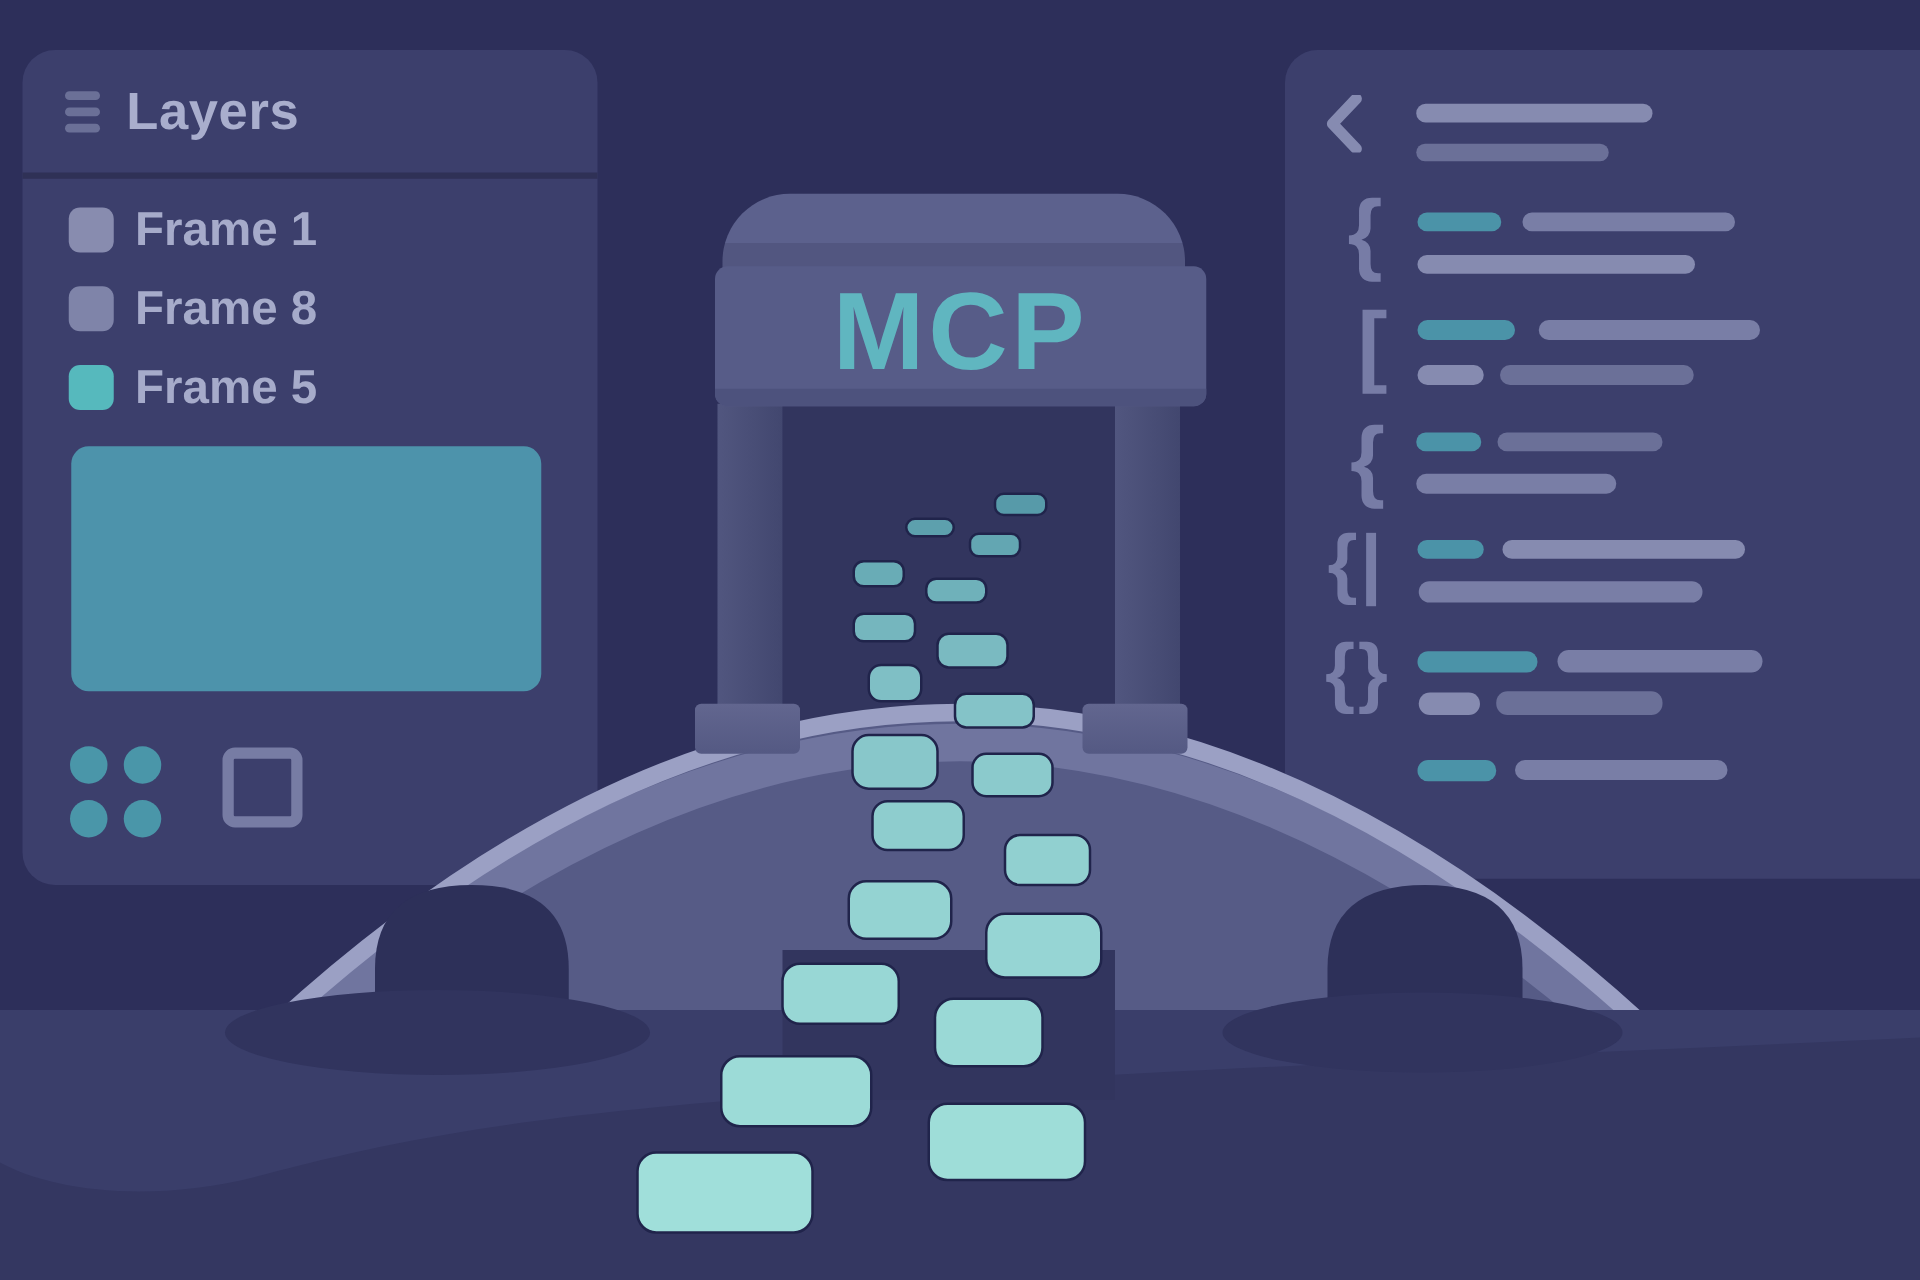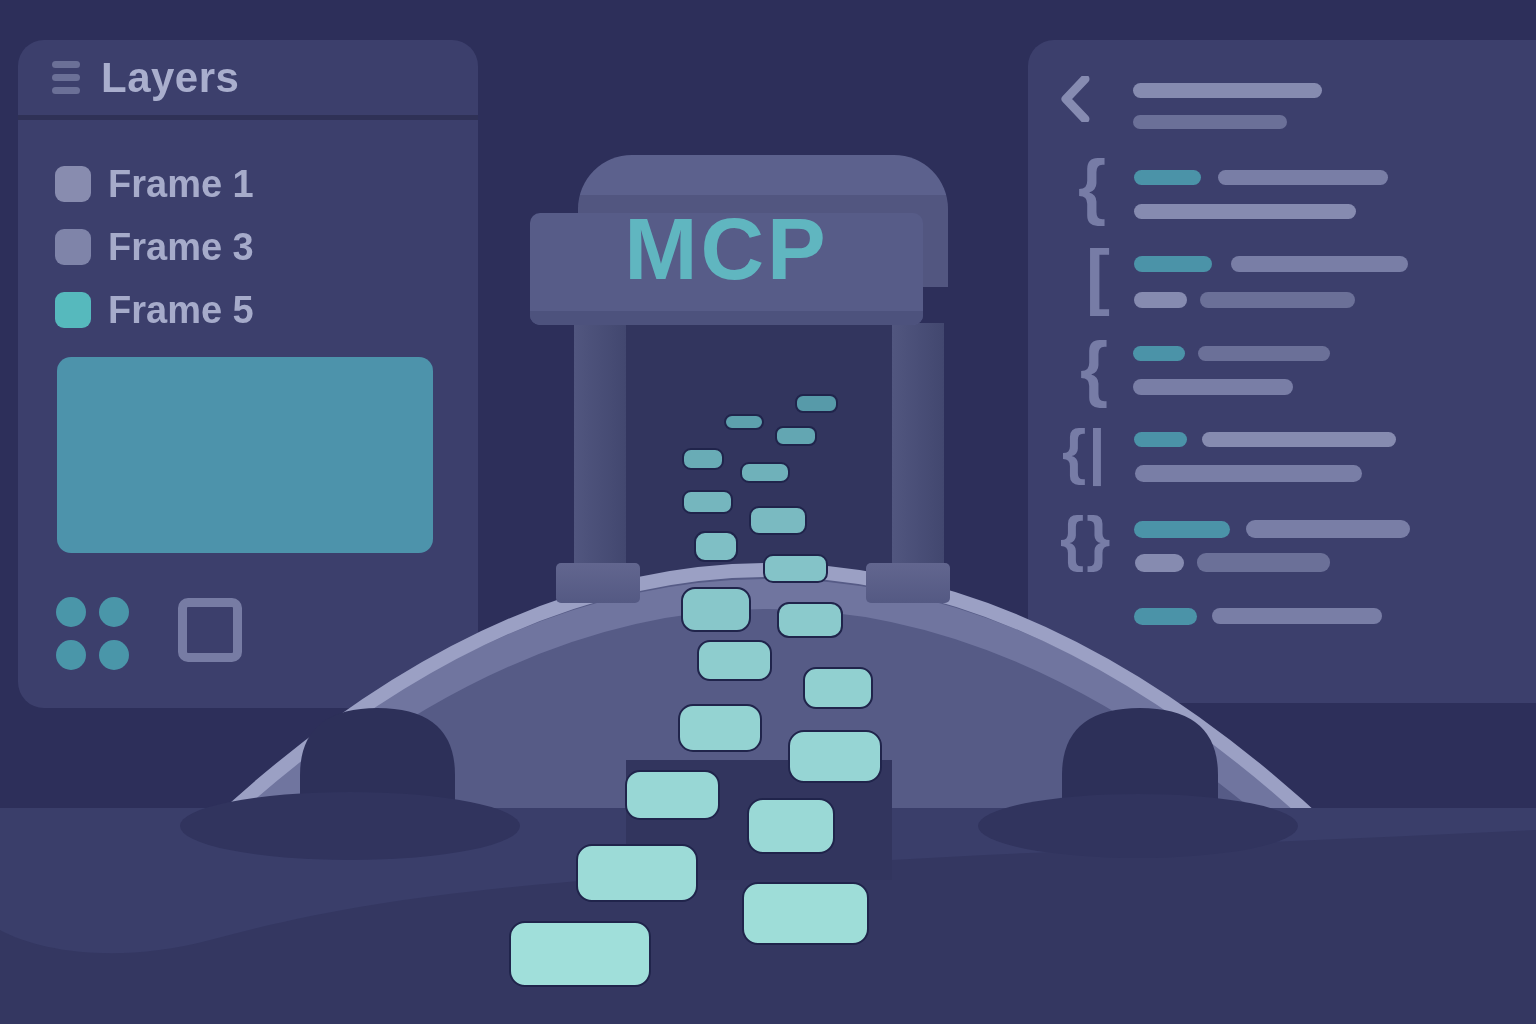--- a/index.html
+++ b/index.html
@@ -1,20 +1,20 @@
 <!DOCTYPE html>
 <html><head>
 <meta charset="utf-8">
 <style>
   html,body{margin:0;padding:0;background:#2d2f5a;font-family:"Liberation Sans",sans-serif;}
   #scene{position:relative;width:1536px;height:1024px;overflow:hidden;background:#2d2f5a;}
 
   
   #layers-panel{position:absolute;left:18px;top:40px;width:460px;height:668px;background:#3c3f6c;border-radius:26px;}
-  #layers-header{position:absolute;left:0;top:0;width:100%;height:80px;border-bottom:5px solid #2f3156;display:flex;align-items:center;box-sizing:border-box;padding-left:34px;gap:21px;}
+  #layers-header{position:absolute;left:0;top:0;width:100%;height:103px;border-bottom:5px solid #2f3156;display:flex;align-items:center;box-sizing:border-box;padding-left:34px;gap:21px;}
   #burger{display:flex;flex-direction:column;gap:6px;width:28px;}
   #burger span{display:block;height:7px;border-radius:4px;background:#6b7097;}
   #layers-title{font-size:42px;font-weight:700;color:#a9aecd;letter-spacing:0.5px;}
   .layer-row{position:absolute;left:37px;display:flex;align-items:center;gap:17px;height:40px;}
   .swatch{width:36px;height:36px;border-radius:9px;flex:0 0 auto;}
   .layer-label{font-size:38px;font-weight:700;color:#a6abca;line-height:1;text-align:center;}
   #canvas-rect{position:absolute;left:39px;top:317px;width:376px;height:196px;border-radius:14px;background:#4d93ab;}
   #dots-icon{position:absolute;left:38px;top:557px;width:73px;height:73px;display:grid;grid-template-columns:30px 30px;grid-template-rows:30px 30px;gap:13px;}
   #dots-icon span{display:block;width:30px;height:30px;border-radius:50%;background:#4a96a9;}
   #artboard-icon{position:absolute;left:160px;top:558px;width:46px;height:46px;border:9px solid #777ca4;border-radius:10px;}
@@ -25,21 +25,21 @@
   .bracket{position:absolute;color:#777ca6;font-weight:600;line-height:1;letter-spacing:2px;}
   #chevron{position:absolute;left:1060px;top:76px;width:30px;height:46px;}
 
   
   #dome{position:absolute;left:578px;top:155px;width:370px;height:132px;border-radius:54px 54px 0 0;background:linear-gradient(#5c618d 0%,#5c618d 30%,#525680 30%);}
   #gate-interior{position:absolute;left:626px;top:323px;width:266px;height:557px;background:#32355e;}
   .pillar{position:absolute;top:323px;width:52px;height:248px;background:linear-gradient(90deg,#51567f,#42476f);}
   #pillar-left{left:574px;} #pillar-right{left:892px;}
   .plinth{position:absolute;top:563px;width:84px;height:40px;border-radius:5px;background:linear-gradient(#62668f,#545983);}
   #plinth-left{left:556px;} #plinth-right{left:866px;}
-  #sign{position:absolute;left:530px;top:213px;width:393px;height:112px;border-radius:10px;background:#575c88;display:flex;justify-content:center;}
+  #sign{position:absolute;left:572px;top:213px;width:393px;height:112px;border-radius:10px;background:#575c88;display:flex;align-items:center;justify-content:center;}
   #sign-strip{position:absolute;left:0;right:0;bottom:0;height:14px;background:#4d527d;border-radius:0 0 10px 10px;}
   #sign-label{font-size:88px;font-weight:700;letter-spacing:3px;color:#60b6c0;line-height:1;margin-top:-8px;}
 
   
   #bridge-svg,#ground-svg{position:absolute;left:0;top:0;pointer-events:none;}
   #ground{position:absolute;left:0;top:808px;width:1536px;height:216px;background:#3a3e6a;}
   .block{position:absolute;box-sizing:border-box;border:2px solid #20244b;}
 </style>
 </head>
 <body>
@@ -90,21 +90,21 @@
       </div>
       <div id="layers-title">Layers</div>
     </div>
     <div>
         <div class="layer-row" style="top: 124px;">
           <span class="swatch" style="background: rgb(136, 140, 175);"></span>
           <span class="layer-label">Frame 1</span>
         </div>
         <div class="layer-row" style="top: 187px;">
           <span class="swatch" style="background: rgb(127, 132, 169);"></span>
-          <span class="layer-label">Frame 3</span>
+          <span class="layer-label">Frame 8</span>
         </div>
         <div class="layer-row" style="top: 250px;">
           <span class="swatch" style="background: rgb(86, 185, 189);"></span>
           <span class="layer-label">Frame 5</span>
         </div>
       </div>
     <div id="canvas-rect"></div>
     <div id="dots-icon">
       <span></span>
         <span></span>

